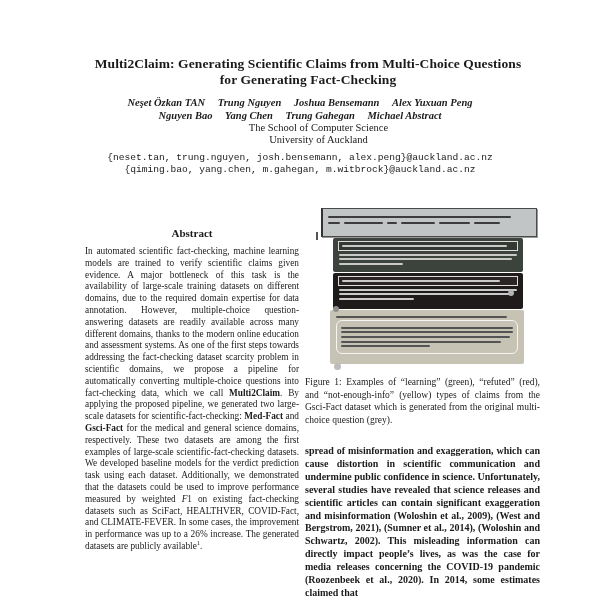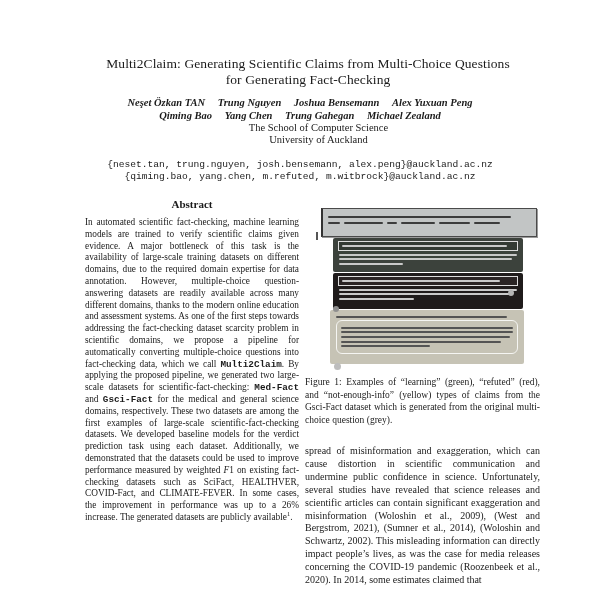--- a/index.html
+++ b/index.html
@@ -3,34 +3,34 @@
 <meta charset="utf-8">
 <style>
   * { margin:0; padding:0; box-sizing:border-box; }
   body { background:#fff; }
   .page {
     position:relative; width:600px; height:600px; background:#ffffff;
     overflow:hidden; font-family:"Liberation Serif", serif; color:#1a1a1a;
   }
   
   .header { position:absolute; top:56px; left:0; width:600px; text-align:center; }
-  .title-line { font-size:13.5px; font-weight:normal; line-height:16px; letter-spacing:.1px;margin-left:16px; }
+  .title-line { font-size:13.5px; font-weight:bold; line-height:16px; letter-spacing:.1px;margin-left:16px; }
   .authors { margin-top:9px; font-size:10.5px; font-weight:bold; line-height:12.5px;font-style:italic; }
   .authors .name { display:inline-block; margin:0 5px; }
   .affil { font-size:10.5px; line-height:11.8px;padding-left:37px; }
-  .emails { margin-top:13px; font-family:"Liberation Mono", monospace; font-size:9.6px; line-height:12.5px; }
+  .emails { margin-top:6px; font-family:"Liberation Mono", monospace; font-size:9.6px; line-height:12.5px; }
   
-  .col-left { position:absolute; top:198px; left:85px; width:214px; }
+  .col-left { position:absolute; top:227px; left:85px; width:214px; }
   .abstract-heading { text-align:center; font-size:11px; font-weight:bold; }
   .abstract-body { margin-top:7px; font-size:9.3px; line-height:11.8px; text-align:justify; }
-  .b { font-weight:bold;font-family:Liberation Mono, monospace; } .i { font-style:italic; }
+  .b { font-weight:bold; } .i { font-style:italic; }
   .sup { vertical-align:super; font-size:6.5px; line-height:0; }
   .col-right { position:absolute; top:202px; left:305px; width:235px; }
   .caption { margin-top:6px; font-size:9.5px; line-height:12.5px; text-align:justify; }
-  .intro-p { margin-top:19px; font-size:10px; line-height:12.9px; text-align:justify; }
+  .intro-p { margin-top:19px; font-size:10px; line-height:12.9px; text-align:justify;font-weight:bold; }
   
   .fig { position:relative; width:235px; height:168px; }
   .q-window {
     position:absolute; top:6px; left:16px; width:216px; height:29px;
     border:1px solid #4a4a4a; border-left:2px solid #333;
     box-shadow:1px 1px 0 #9a9a9a; padding:4px 5px 2px 5px;
   }
   .q-notch { position:absolute; left:11px; top:30px; width:2px; height:8px; background:#555; }
   .panel { position:absolute; border-radius:2px; }
   .panel-supported { top:36px; left:28px; width:190px; height:34px; }
@@ -60,30 +60,30 @@
   <div class="header">
     <div class="title-line">Multi2Claim: Generating Scientific Claims from Multi-Choice Questions</div>
     <div class="title-line">for Generating Fact-Checking</div>
     <div class="authors">
       <span class="name">Neşet Özkan TAN</span>
       <span class="name">Trung Nguyen</span>
       <span class="name">Joshua Bensemann</span>
       <span class="name">Alex Yuxuan Peng</span>
     </div>
     <div class="authors" style="margin-top:0;">
-      <span class="name">Qiming Bao</span>
+      <span class="name">Nguyen Bao</span>
       <span class="name">Yang Chen</span>
       <span class="name">Trung Gahegan</span>
-      <span class="name">Michael Zealand</span>
+      <span class="name">Michael Abstract</span>
     </div>
     <div class="affil">The School of Computer Science</div>
     <div class="affil">University of Auckland</div>
     <div class="emails">
       <div>{neset.tan, trung.nguyen, josh.bensemann, alex.peng}@auckland.ac.nz</div>
-      <div>{qiming.bao, yang.chen, m.refuted, m.witbrock}@auckland.ac.nz</div>
+      <div>{qiming.bao, yang.chen, m.gahegan, m.witbrock}@auckland.ac.nz</div>
     </div>
   </div>
 
   <div class="col-left">
     <div class="abstract-heading">Abstract</div>
     <div class="abstract-body"><span>In automated scientific fact-checking, machine learning models are trained to verify scientific claims given evidence. A major bottleneck of this task is the availability of large-scale training datasets on different domains, due to the required domain expertise for data annotation. However, multiple-choice question-answering datasets are readily available across many different domains, thanks to the modern online education and assessment systems. As one of the first steps towards addressing the fact-checking dataset scarcity problem in scientific domains, we propose a pipeline for automatically converting multiple-choice questions into fact-checking data, which we call </span><span class="b">Multi2Claim</span><span>. By applying the proposed pipeline, we generated two large-scale datasets for scientific-fact-checking: </span><span class="b">Med-Fact</span><span> and </span><span class="b">Gsci-Fact</span><span> for the medical and general science domains, respectively. These two datasets are among the first examples of large-scale scientific-fact-checking datasets. We developed baseline models for the verdict prediction task using each dataset. Additionally, we demonstrated that the datasets could be used to improve performance measured by weighted </span><span class="i">F</span><span>1 on existing fact-checking datasets such as SciFact, HEALTHVER, COVID-Fact, and CLIMATE-FEVER. In some cases, the improvement in performance was up to a 26% increase. The generated datasets are publicly available</span><span class="sup">1</span><span>.</span></div>
   </div>
 
   <div class="col-right">
 

